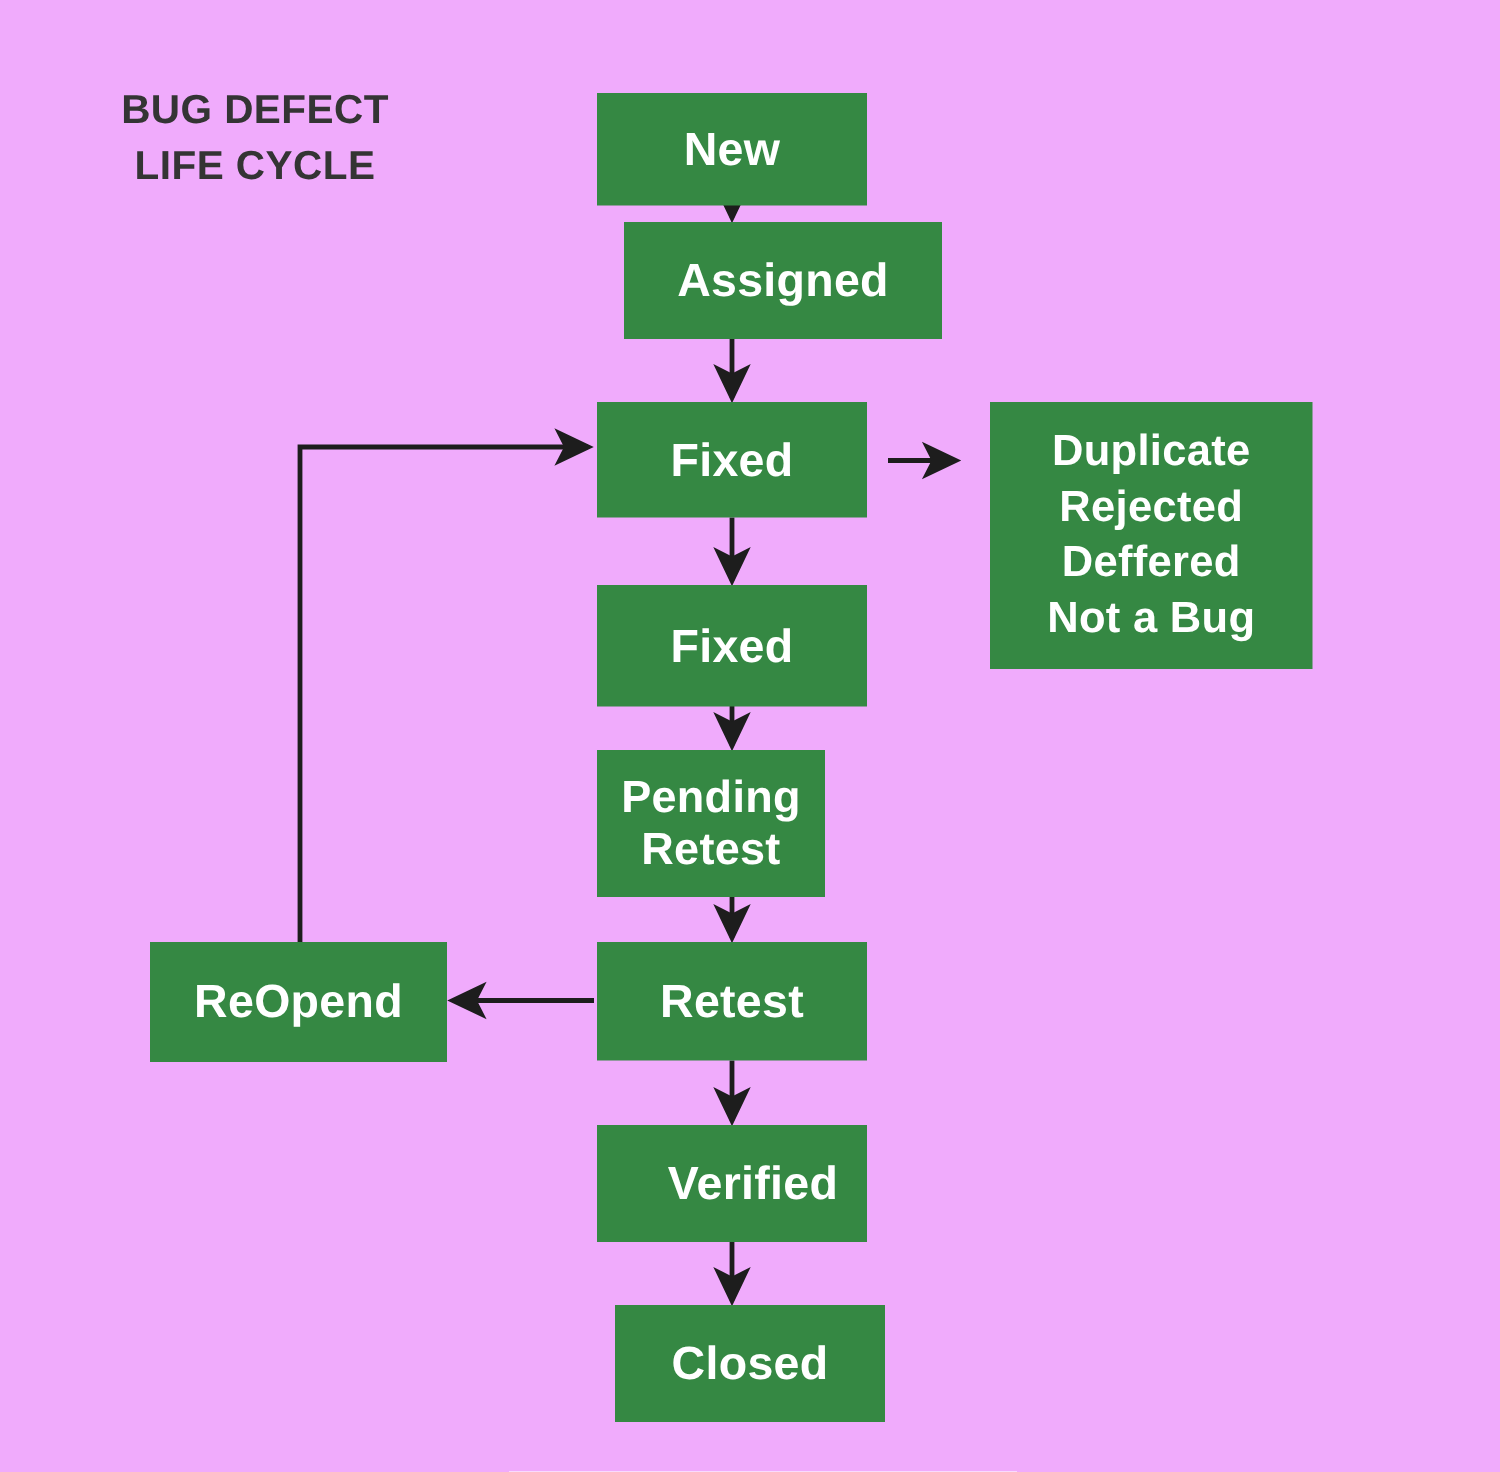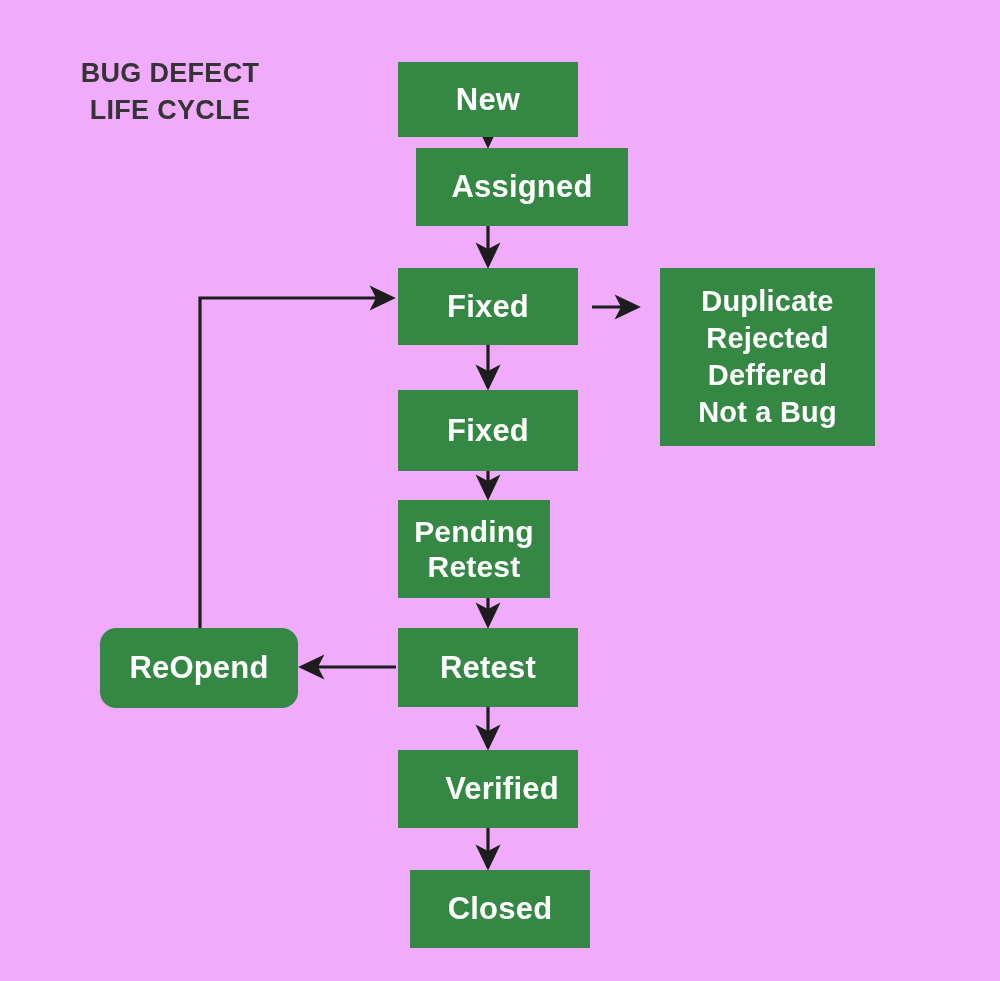--- a/index.html
+++ b/index.html
@@ -118,21 +118,21 @@
 
   <div class="node multi" style="left:398px; top:500px; width:152px; height:98px;">
     <span class="node-label">Pending
 Retest</span>
   </div>
 
   <div class="node" style="left:398px; top:628px; width:180px; height:79px;">
     <span class="node-label">Retest</span>
   </div>
 
-  <div class="node" style="left:100px; top:628px; width:198px; height:80px;border-radius:16px;">
+  <div class="node" style="left:100px; top:628px; width:198px; height:80px;">
     <span class="node-label">ReOpend</span>
   </div>
 
   <div class="node" style="left:398px; top:750px; width:180px; height:78px;padding-left:28px;">
     <span class="node-label">Verified</span>
   </div>
 
   <div class="node" style="left:398px; top:870px; width:180px; height:78px;margin-left:12px;">
     <span class="node-label">Closed</span>
   </div>

